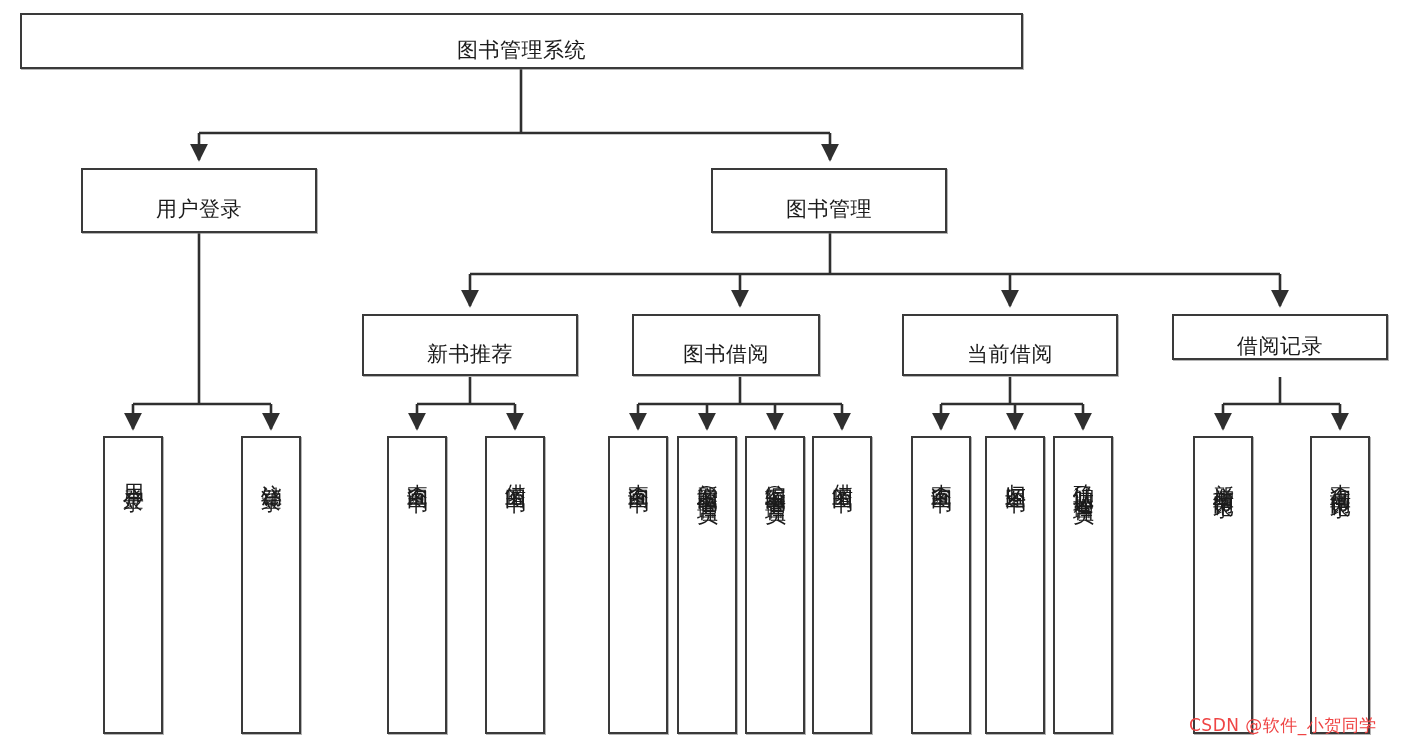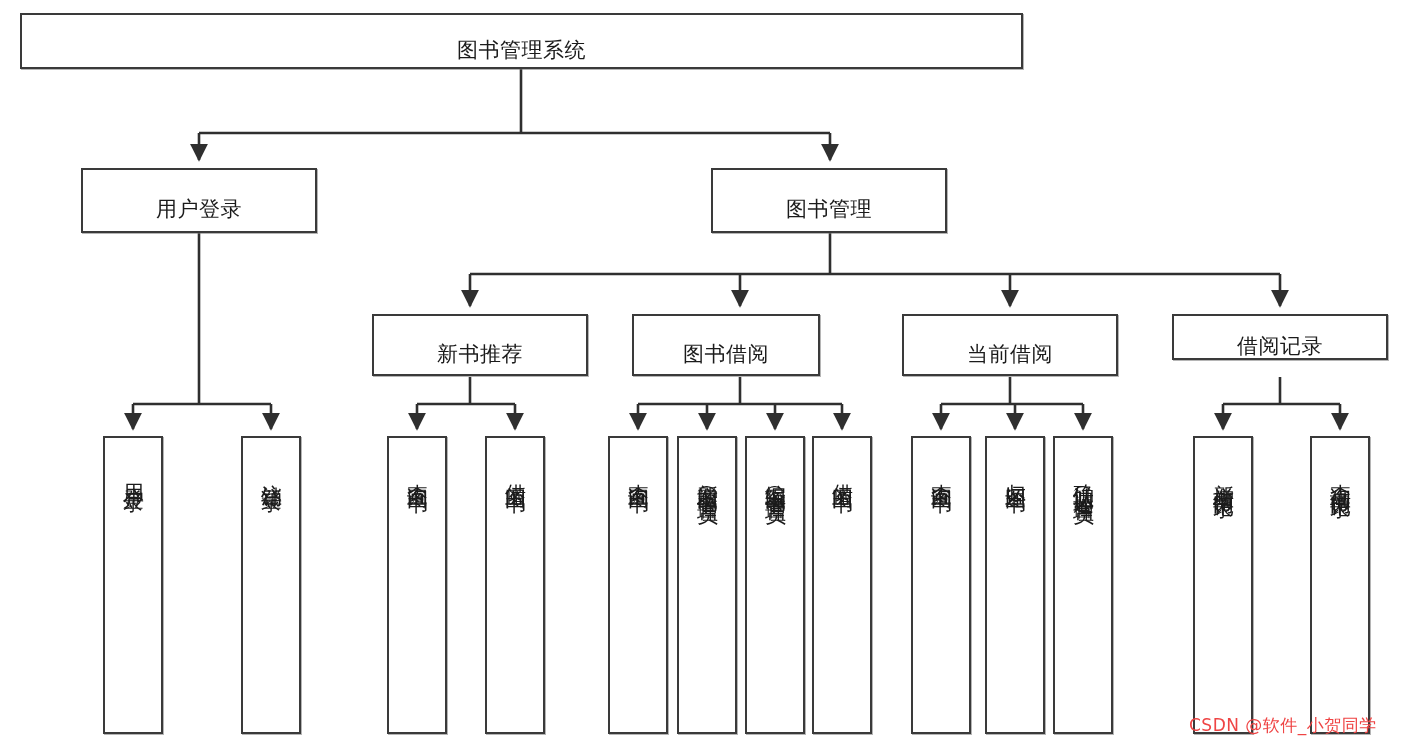--- a/index.html
+++ b/index.html
@@ -129,21 +129,21 @@
   </div>
 
   <div class="node" style="left:81px; top:168px; width:236px; height:65px;">
     <span class="label">用户登录</span>
   </div>
 
   <div class="node" style="left:711px; top:168px; width:236px; height:65px;">
     <span class="label">图书管理</span>
   </div>
 
-  <div class="node" style="left:372px; top:314px; width:216px; height:62px;">
+  <div class="node" style="left:362px; top:314px; width:216px; height:62px;">
     <span class="label">新书推荐</span>
   </div>
 
   <div class="node" style="left:632px; top:314px; width:188px; height:62px;">
     <span class="label">图书借阅</span>
   </div>
 
   <div class="node" style="left:902px; top:314px; width:216px; height:62px;">
     <span class="label">当前借阅</span>
   </div>

